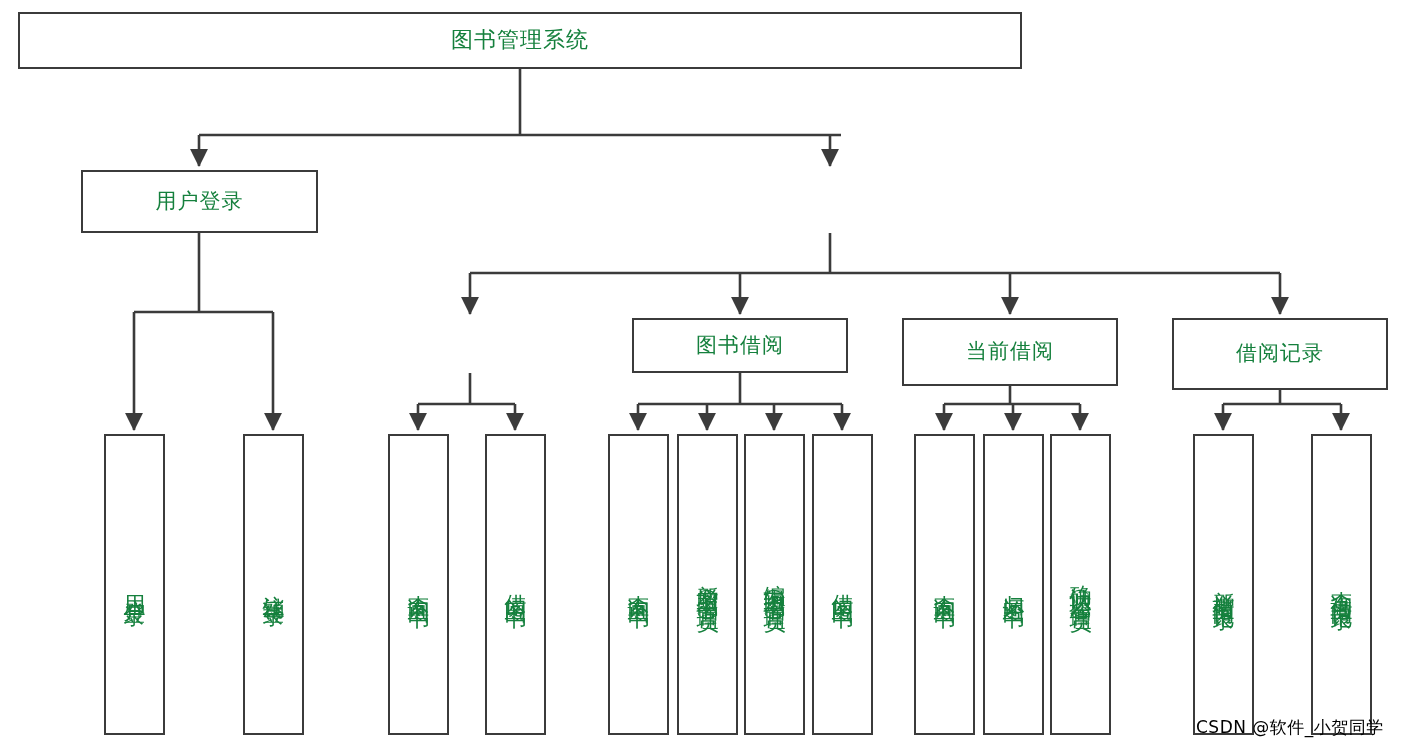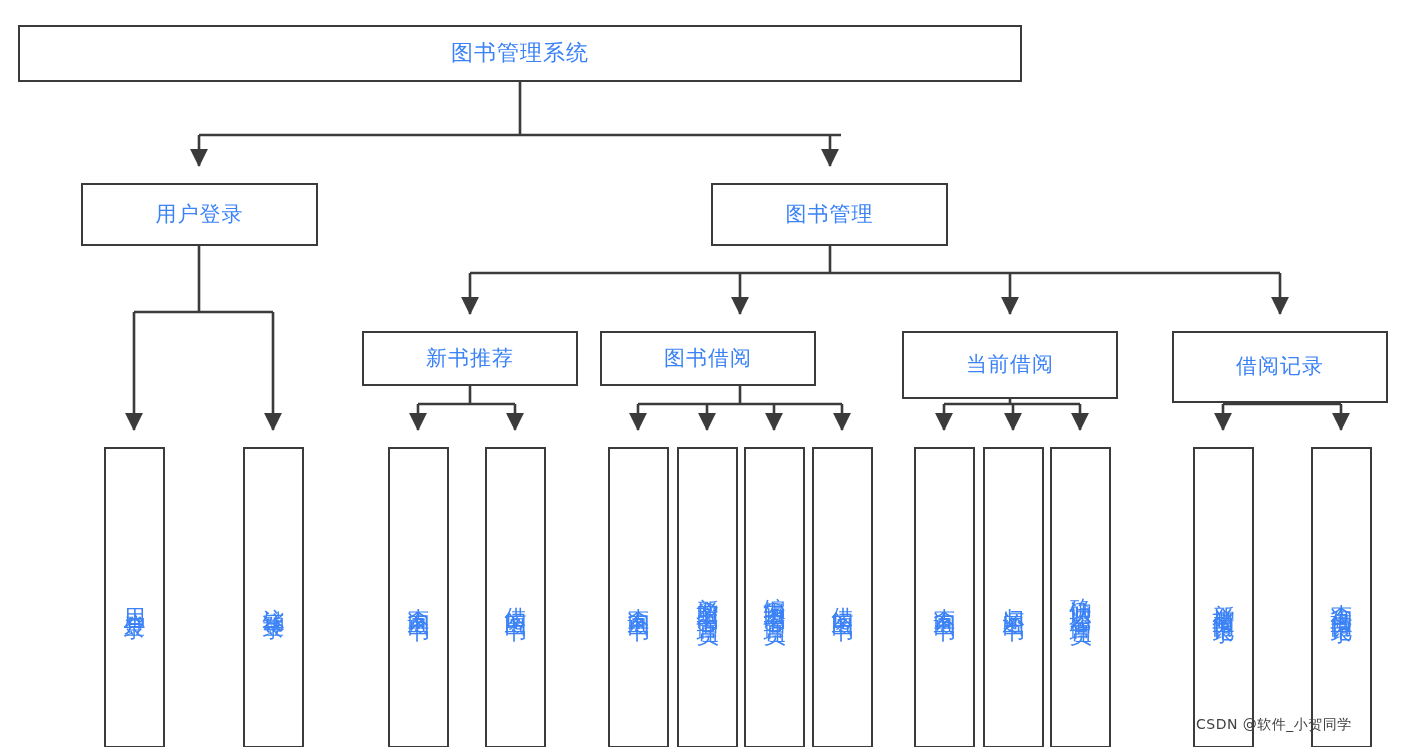--- a/index.html
+++ b/index.html
@@ -26,23 +26,22 @@
     pointer-events: none;
   }
   .node {
     position: absolute;
     box-sizing: border-box;
     background: #ffffff;
     border: 2px solid #3b3b3b;
     display: flex;
     align-items: center;
     justify-content: center;
-    color: #3b82f6;
+    color: #15803d;
     line-height: 1.12;
-    margin-top: 13px;
   }
   .node .lbl {
     display: block;
     text-align: center;
   }
   
   .node.h .lbl {
     font-size: 21px;
     letter-spacing: 1px;
     white-space: nowrap;
@@ -56,22 +55,22 @@
   .node.v .lbl {
     writing-mode: vertical-rl;
     text-orientation: upright;
     font-size: 22px;
     letter-spacing: 4px;
     line-height: 1;
     white-space: nowrap;
   }
   .watermark {
     position: absolute;
-    font-size: 14px;
-    color: #404040;
+    font-size: 17px;
+    color: #000000;
     white-space: nowrap;
     letter-spacing: 0.5px;
     font-family: "DejaVu Sans", "Liberation Sans", sans-serif;
   }
 </style>
 </head>
 <body>
 
 <div id="stage">
 
@@ -125,28 +124,22 @@
     </g>
   </svg>
 
   <div class="node h root" style="left:18px; top:12px; width:1004px; height:57px;">
     <span class="lbl">图书管理系统</span>
   </div>
 
   <div class="node h" style="left:81px; top:170px; width:237px; height:63px;">
     <span class="lbl">用户登录</span>
   </div>
-  <div class="node h" style="left:711px; top:170px; width:237px; height:63px;">
-    <span class="lbl">图书管理</span>
-  </div>
 
-  <div class="node h" style="left:362px; top:318px; width:216px; height:55px;">
-    <span class="lbl">新书推荐</span>
-  </div>
-  <div class="node h" style="left:600px; top:318px; width:216px; height:55px;">
+  <div class="node h" style="left:632px; top:318px; width:216px; height:55px;">
     <span class="lbl">图书借阅</span>
   </div>
   <div class="node h" style="left:902px; top:318px; width:216px; height:68px;">
     <span class="lbl">当前借阅</span>
   </div>
   <div class="node h" style="left:1172px; top:318px; width:216px; height:72px;">
     <span class="lbl">借阅记录</span>
   </div>
 
   <div class="node v" style="left:104px; top:434px; width:61px; height:301px;">

